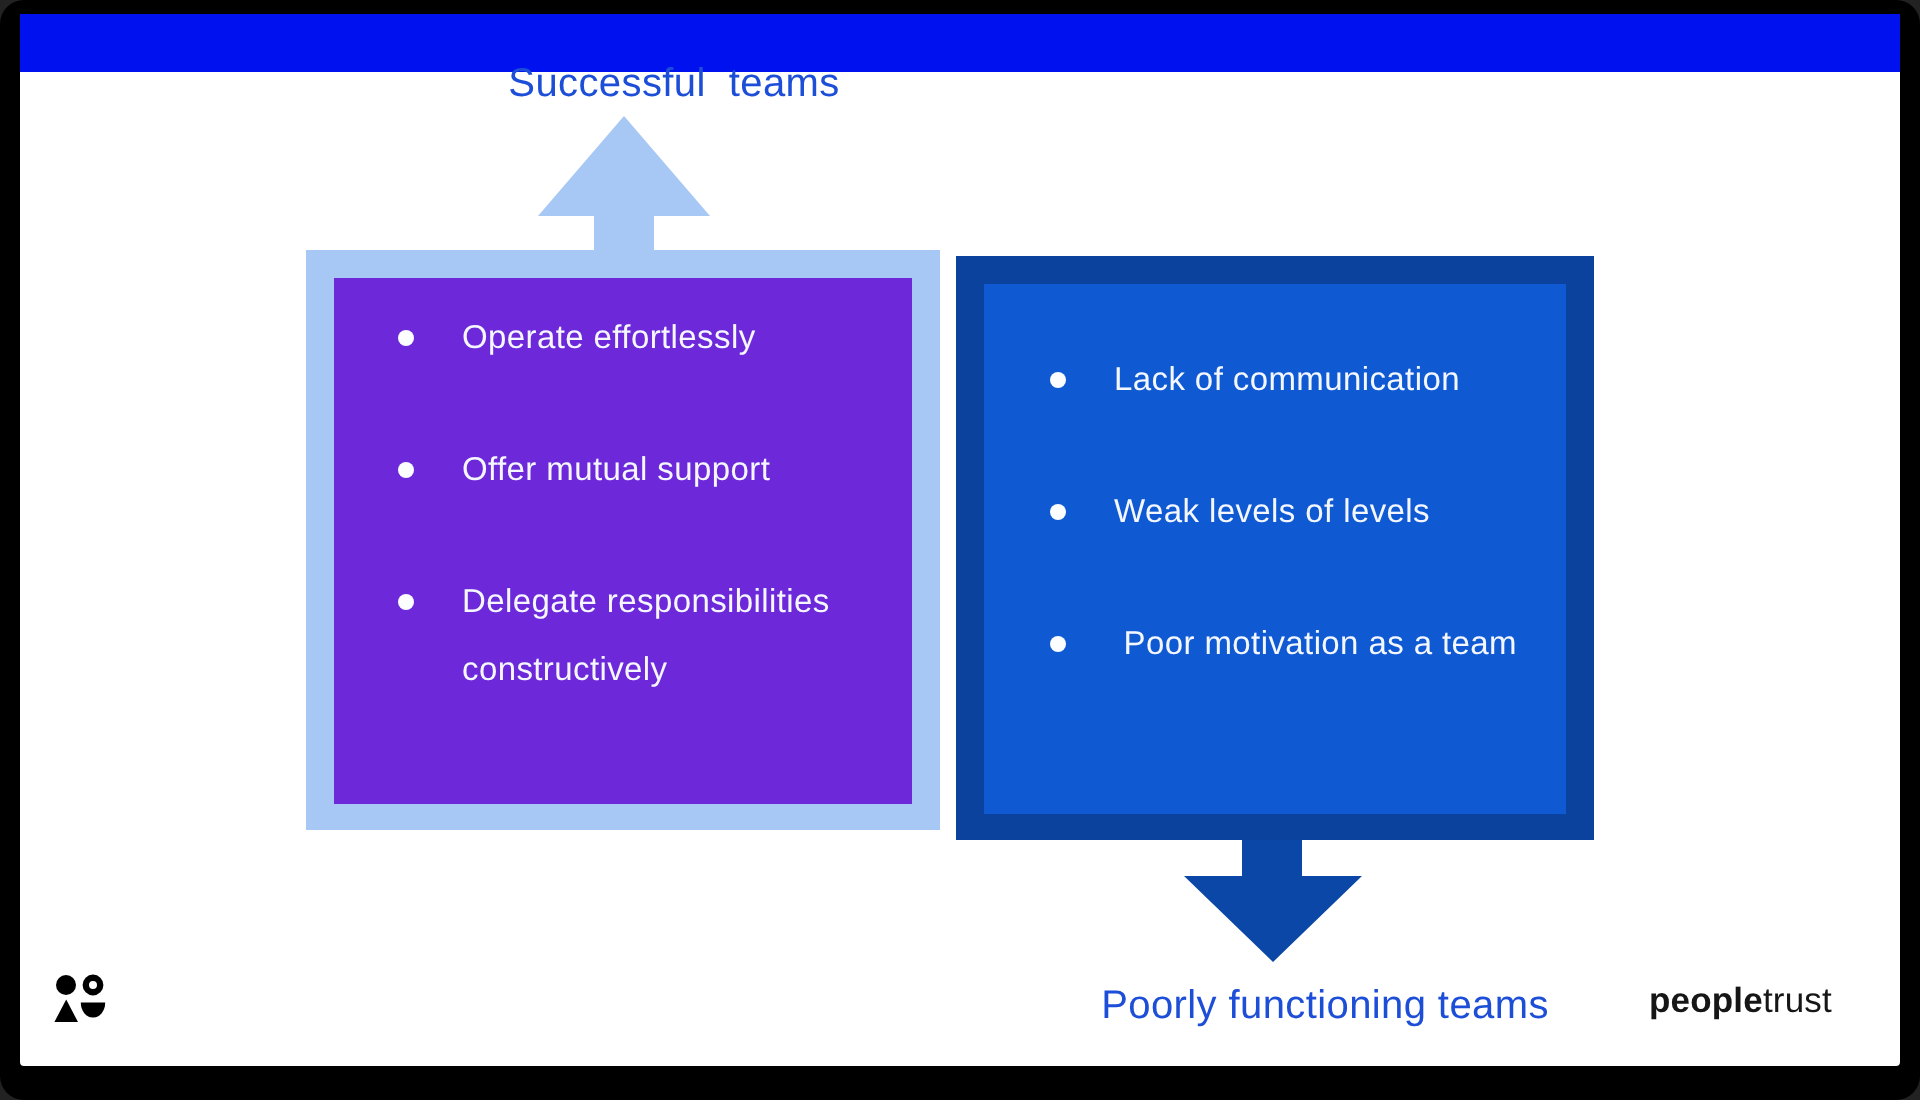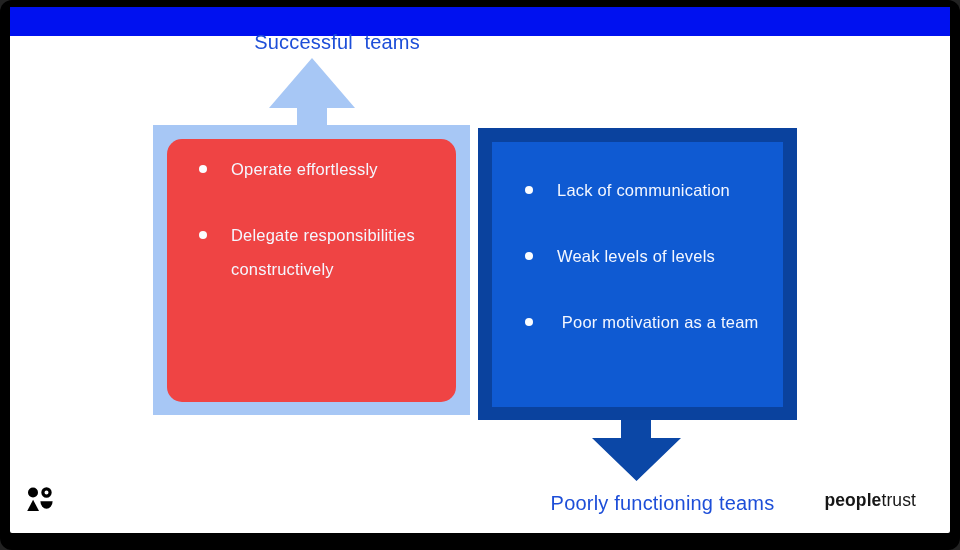--- a/index.html
+++ b/index.html
@@ -48,21 +48,21 @@
   }
   .box-poor {
     left: 468px; top: 121px;
     width: 319px; height: 292px;
     background: #0a429e;
   }
   .box-inner {
     position: absolute;
     left: 14px; top: 14px; right: 14px; bottom: 13px;
   }
-  .box-success .box-inner { background: #ef4444; border-radius: 15px; }
+  .box-success .box-inner { background: #6d28d9; }
   .box-poor    .box-inner { background: #0f5ad2; padding-left: 31px; }
 
   .bullet-list {
     position: absolute;
     left: 0; right: 6px; top: 0;
     display: flex;
     flex-direction: column;
   }
   .box-success .bullet-list { padding: 13px 0 0 32px; gap: 32px; }
   .box-poor    .bullet-list { padding: 31px 0 0 33px; gap: 32px; }
@@ -114,20 +114,24 @@
 
     <div class="team-box box-success">
       <div class="box-inner">
         <div class="bullet-list">
           <div class="bullet-item">
             <span class="bullet-dot"></span>
             <span class="bullet-text">Operate effortlessly</span>
           </div>
           <div class="bullet-item">
             <span class="bullet-dot"></span>
+            <span class="bullet-text">Offer mutual support</span>
+          </div>
+          <div class="bullet-item">
+            <span class="bullet-dot"></span>
             <span class="bullet-text">Delegate responsibilities constructively</span>
           </div>
         </div>
       </div>
     </div>
 
     <div class="team-box box-poor">
       <div class="box-inner">
         <div class="bullet-list">
           <div class="bullet-item">

